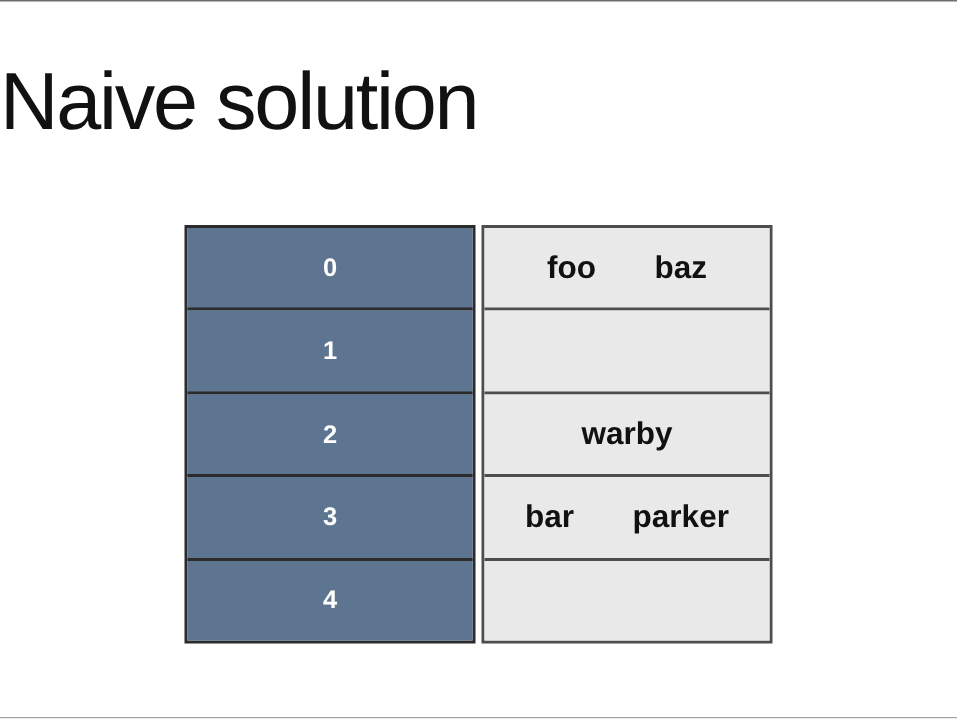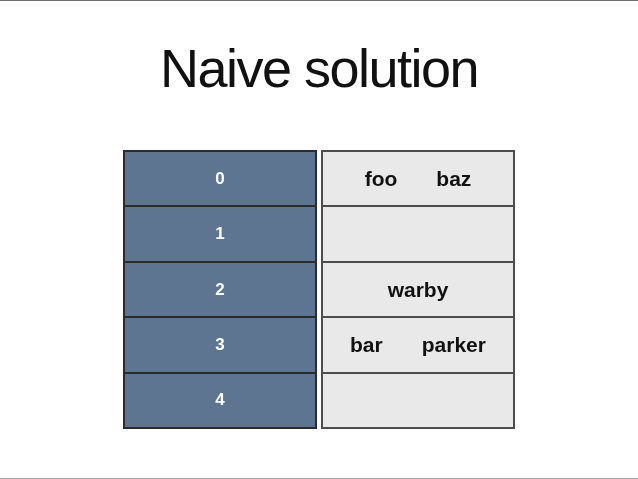--- a/index.html
+++ b/index.html
@@ -17,21 +17,20 @@
     border-top: 1px solid var(--slide-top-border, #6e6e6e);
     border-bottom: 1px solid var(--slide-bottom-border, #a6a6a6);
     overflow: hidden;
   }
   .title {
     position: absolute;
     top: 38px;
     left: 0;
     right: 0;
     margin: 0;
-    text-align: center;
     font-size: 54px;
     font-weight: 400;
     letter-spacing: -1.5px;
     color: var(--title-color, #111111);
     line-height: 1.1;
   }
   .table {
     position: absolute;
     left: 123px;
     top: 149px;

